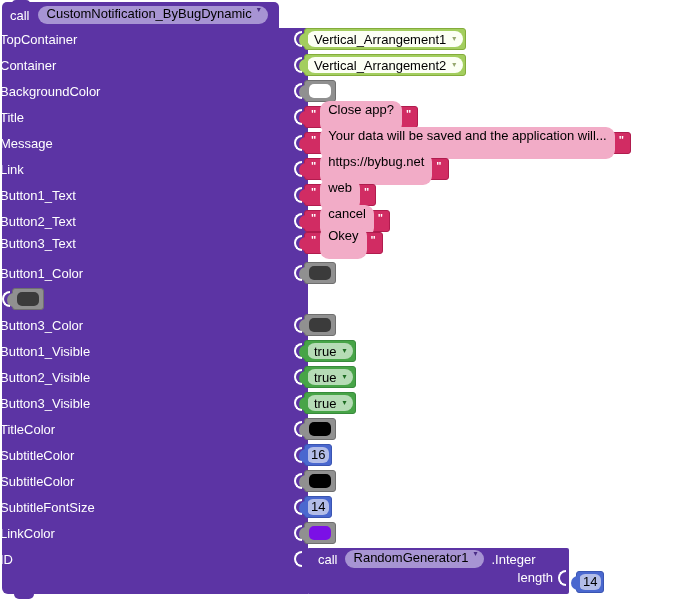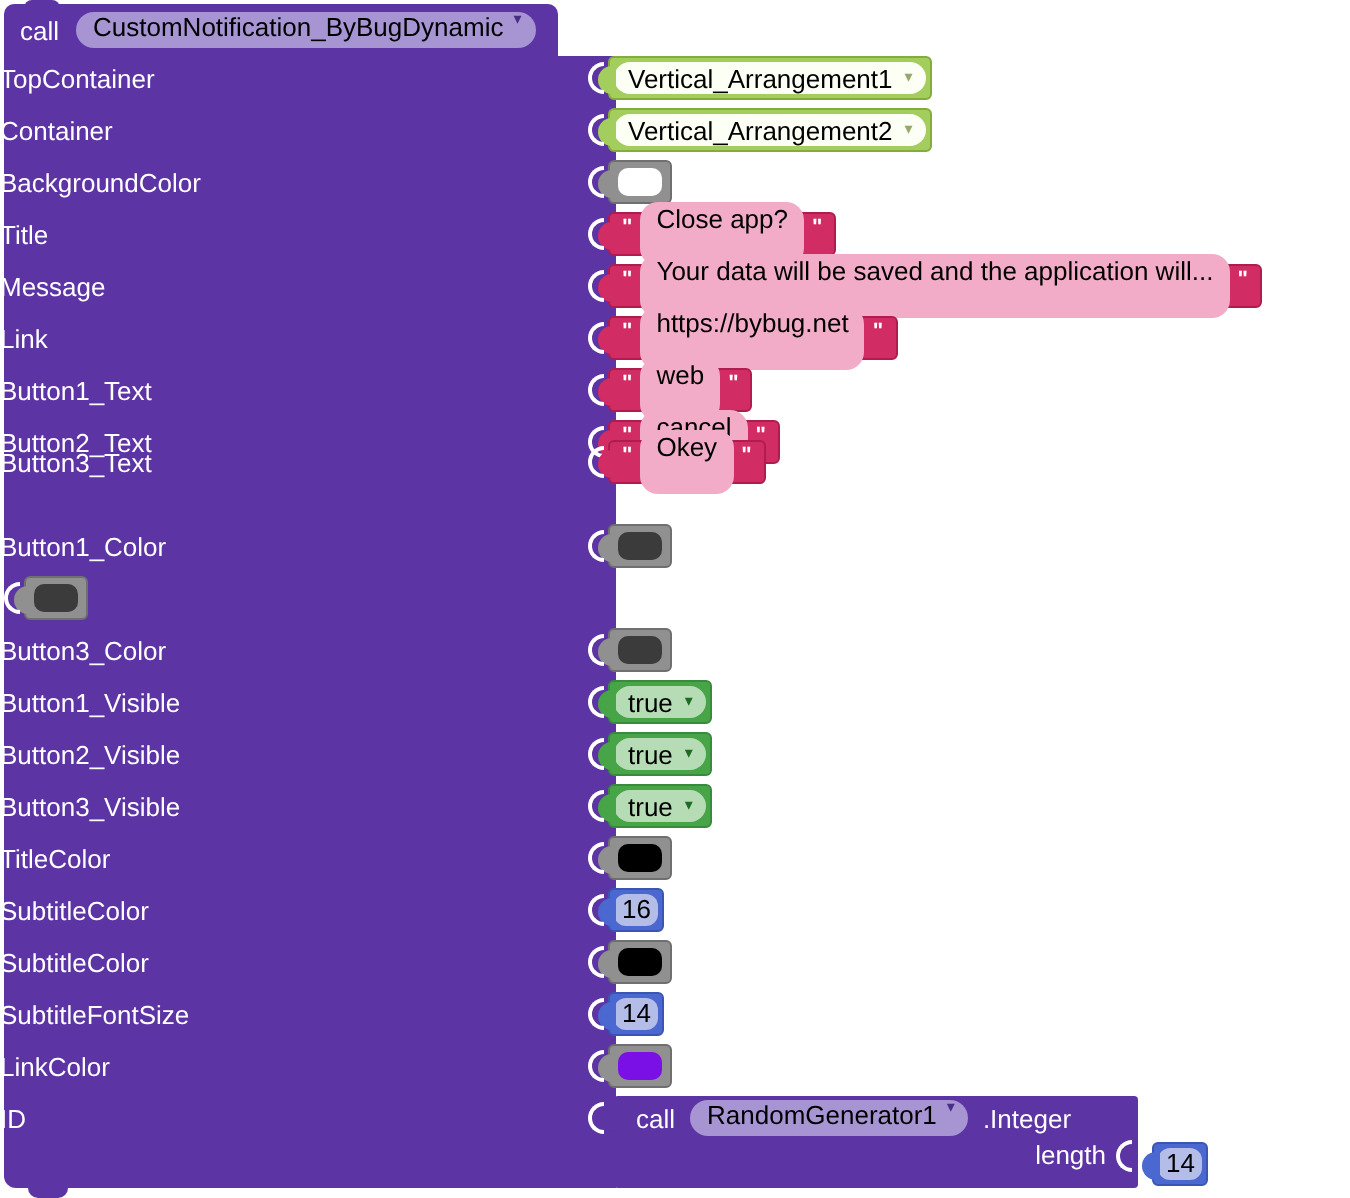--- a/index.html
+++ b/index.html
@@ -176,21 +176,21 @@
 <div class="row" style="top:210px">
   <span class="plabel">Button2_Text</span>
   <span class="socket"></span>
   <div class="blk txt">
     <span class="q">"</span>
     <span class="pill">cancel</span>
     <span class="q">"</span>
   </div>
 </div>
 
-<div class="row" style="top:220px">
+<div class="row" style="top:232px">
   <span class="plabel">Button3_Text</span>
   <span class="socket"></span>
   <div class="blk txt">
     <span class="q">"</span>
     <span class="pill">Okey</span>
     <span class="q">"</span>
   </div>
 </div>
 
 <div class="row" style="top:262px">

